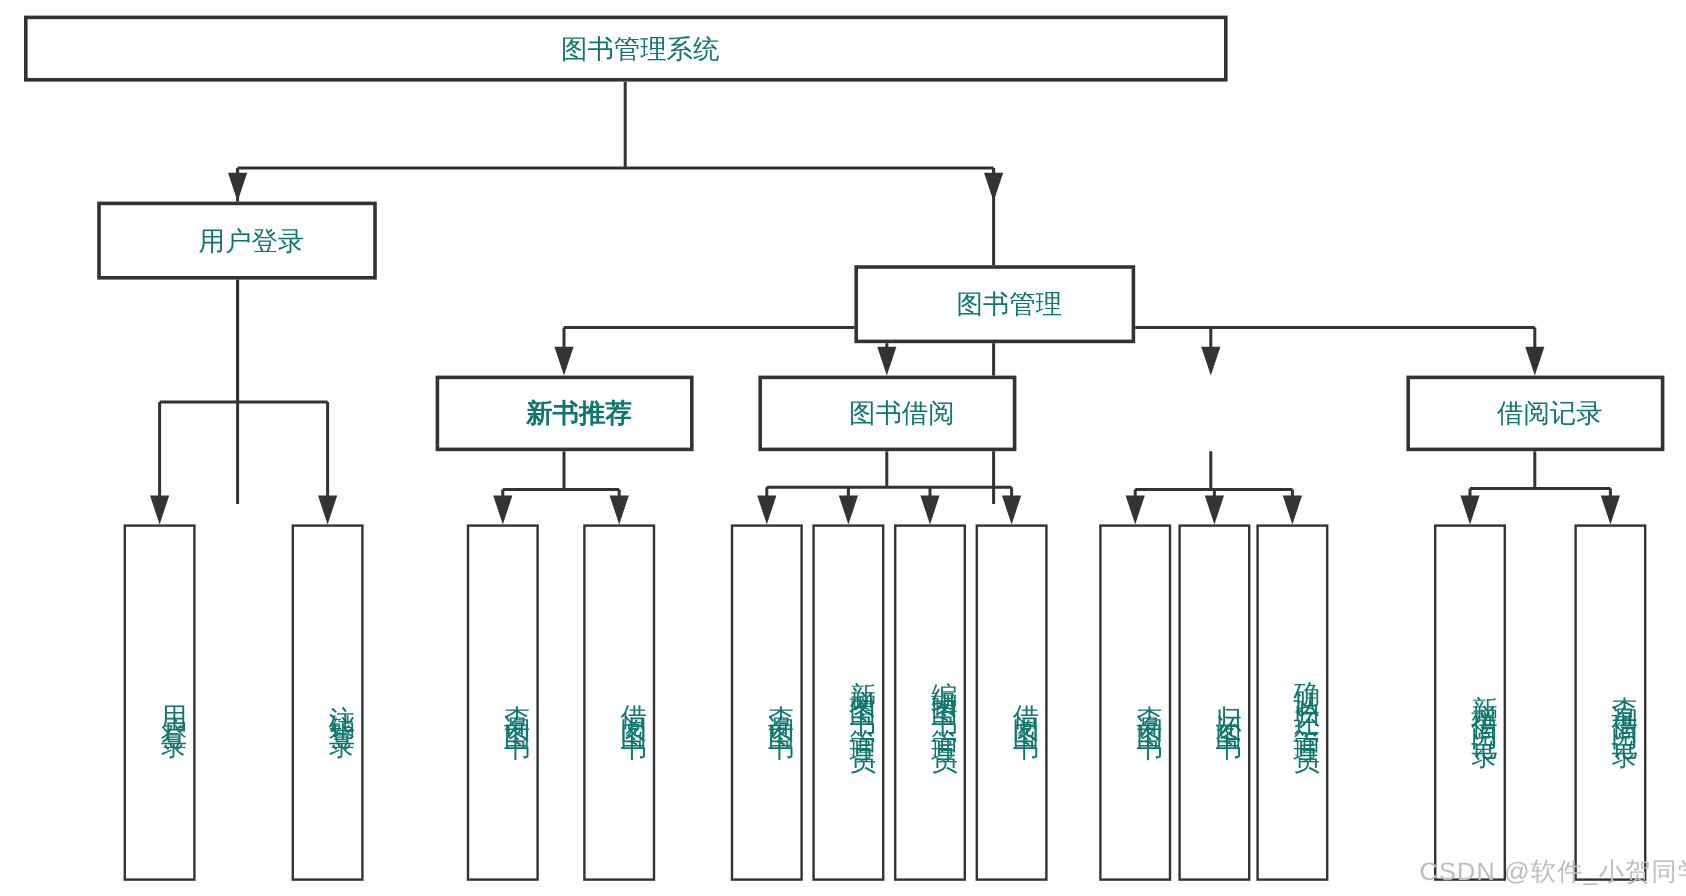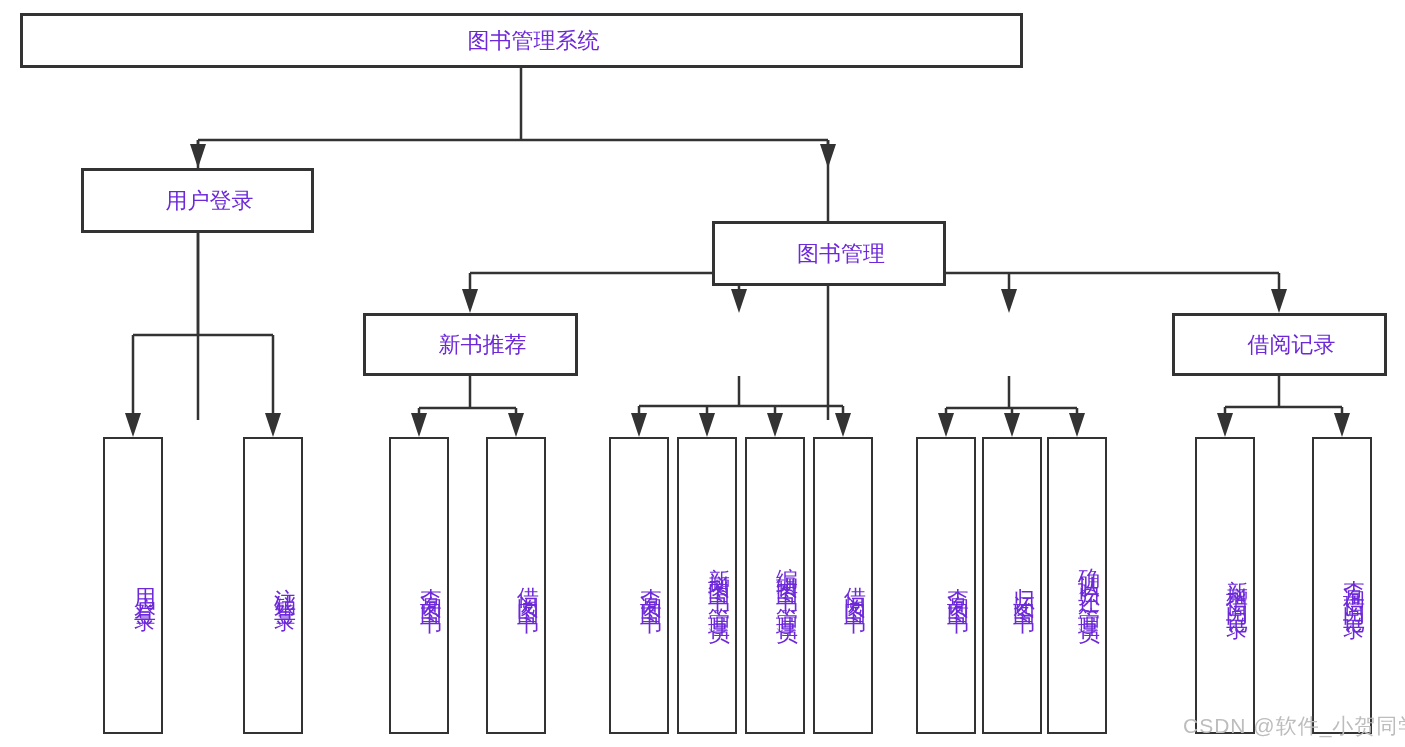--- a/index.html
+++ b/index.html
@@ -14,40 +14,40 @@
   }
   .box {
     position: absolute;
     box-sizing: border-box;
     border: 3px solid #333333;
     background: #ffffff;
     display: flex;
     align-items: center;
     justify-content: center;
     font-size: 22px;
-    color: #6d28d9;
+    color: #0f766e;
     text-align: center;
     padding-left: 24px;
   }
   .vbox {
     border-width: 2.5px;
   }
   .vbox .vtext {
     writing-mode: vertical-rl;
     line-height: 1;
     letter-spacing: 8px;
     font-size: 22px;
   }
   
   .n-root            { left: 20px;   top: 13px;  width: 1003px; height: 55px; }
   .n-user-login      { left: 81px;   top: 168px; width: 233px;  height: 65px; }
   .n-book-management { left: 712px;  top: 184px; width: 234px;  height: 65px; margin-top: 37px; }
 
   .lvl3 { top: 313px; width: 215px; height: 63px; }
-  .n-new-book-recommend { left: 363px;  }
+  .n-new-book-recommend { left: 363px; font-weight: bold;  }
   .n-book-borrowing     { left: 632px;  }
   .n-current-borrowing  { left: 902px;  }
   .n-borrowing-records  { left: 1172px; }
 
   .lvl4 { top: 437px; width: 60px; height: 297px; }
   .n-login             { left: 103px;  }
   .n-logout            { left: 243px;  }
   .n-rec-query-books   { left: 389px;  }
   .n-rec-borrow-books  { left: 486px;  }
   .n-bb-query-books    { left: 609px;  }
@@ -140,20 +140,23 @@
   <div class="box n-user-login">
     <span>用户登录</span>
   </div>
   <div class="box n-book-management">
     <span>图书管理</span>
   </div>
 
   <div class="box lvl3 n-new-book-recommend">
     <span>新书推荐</span>
   </div>
+  <div class="box lvl3 n-book-borrowing">
+    <span>图书借阅</span>
+  </div>
   <div class="box lvl3 n-borrowing-records">
     <span>借阅记录</span>
   </div>
 
   <div class="box vbox lvl4 n-login">
     <span class="vtext">用户登录</span>
   </div>
   <div class="box vbox lvl4 n-logout">
     <span class="vtext">注销登录</span>
   </div>

